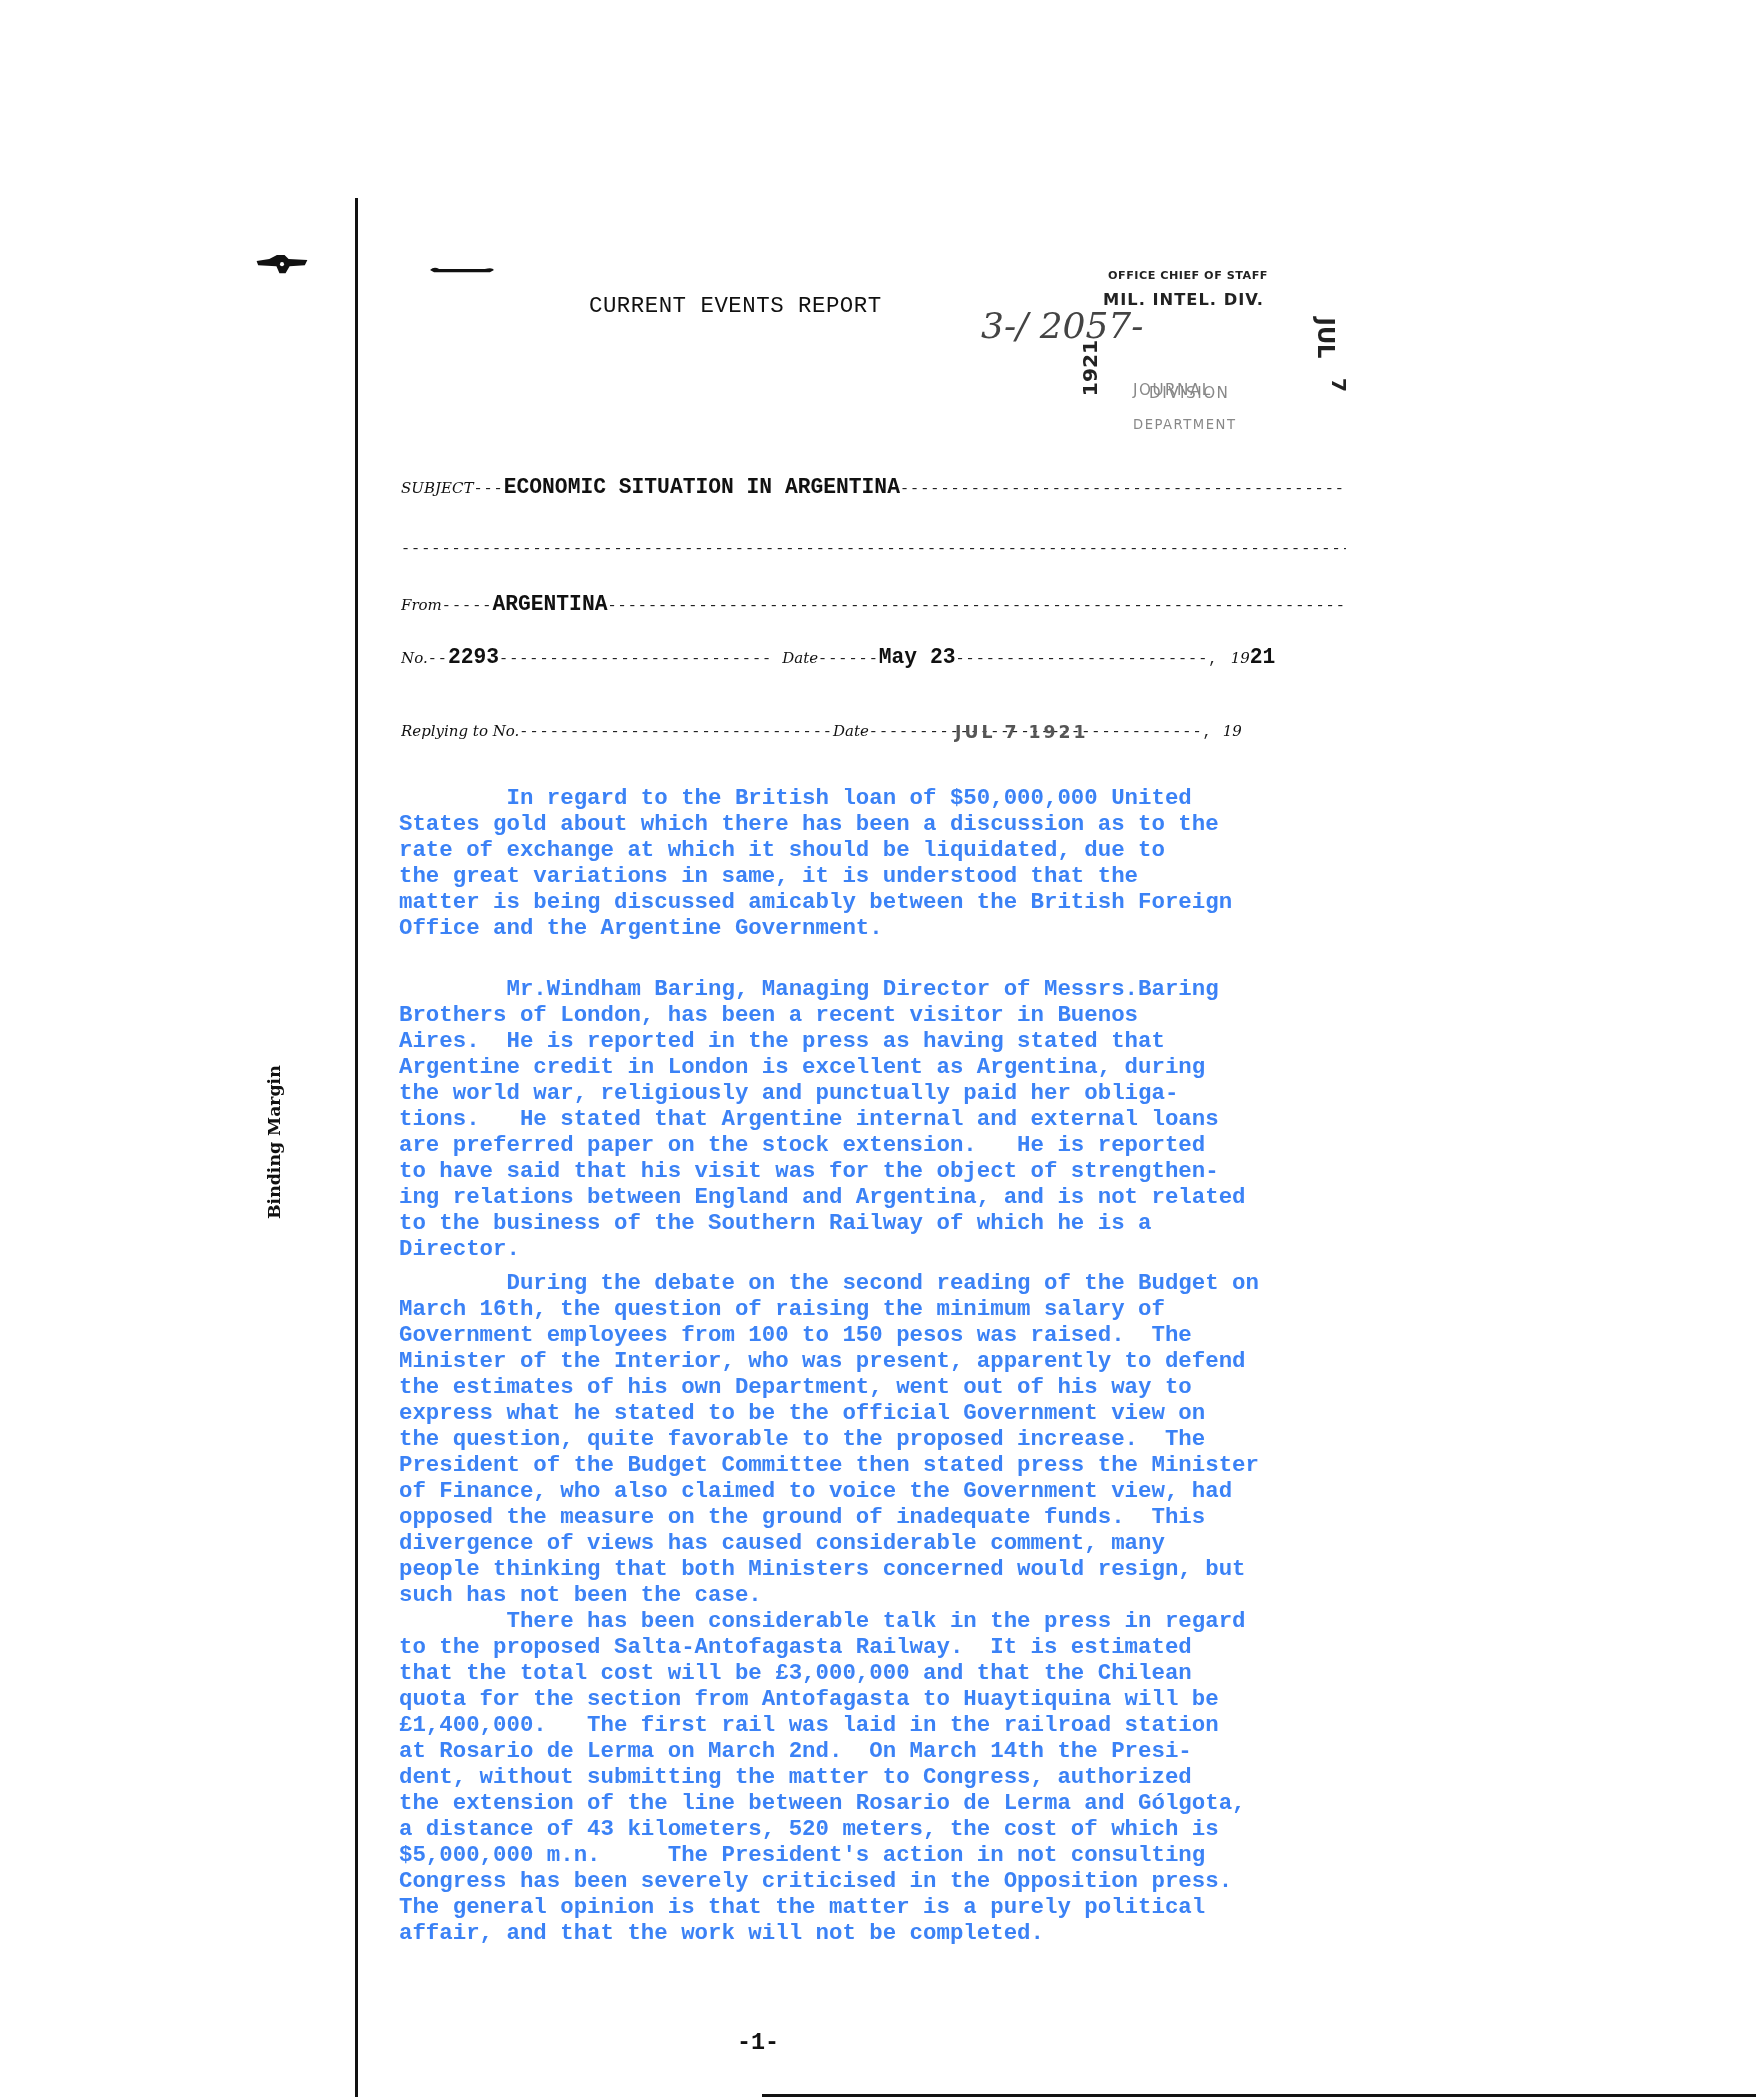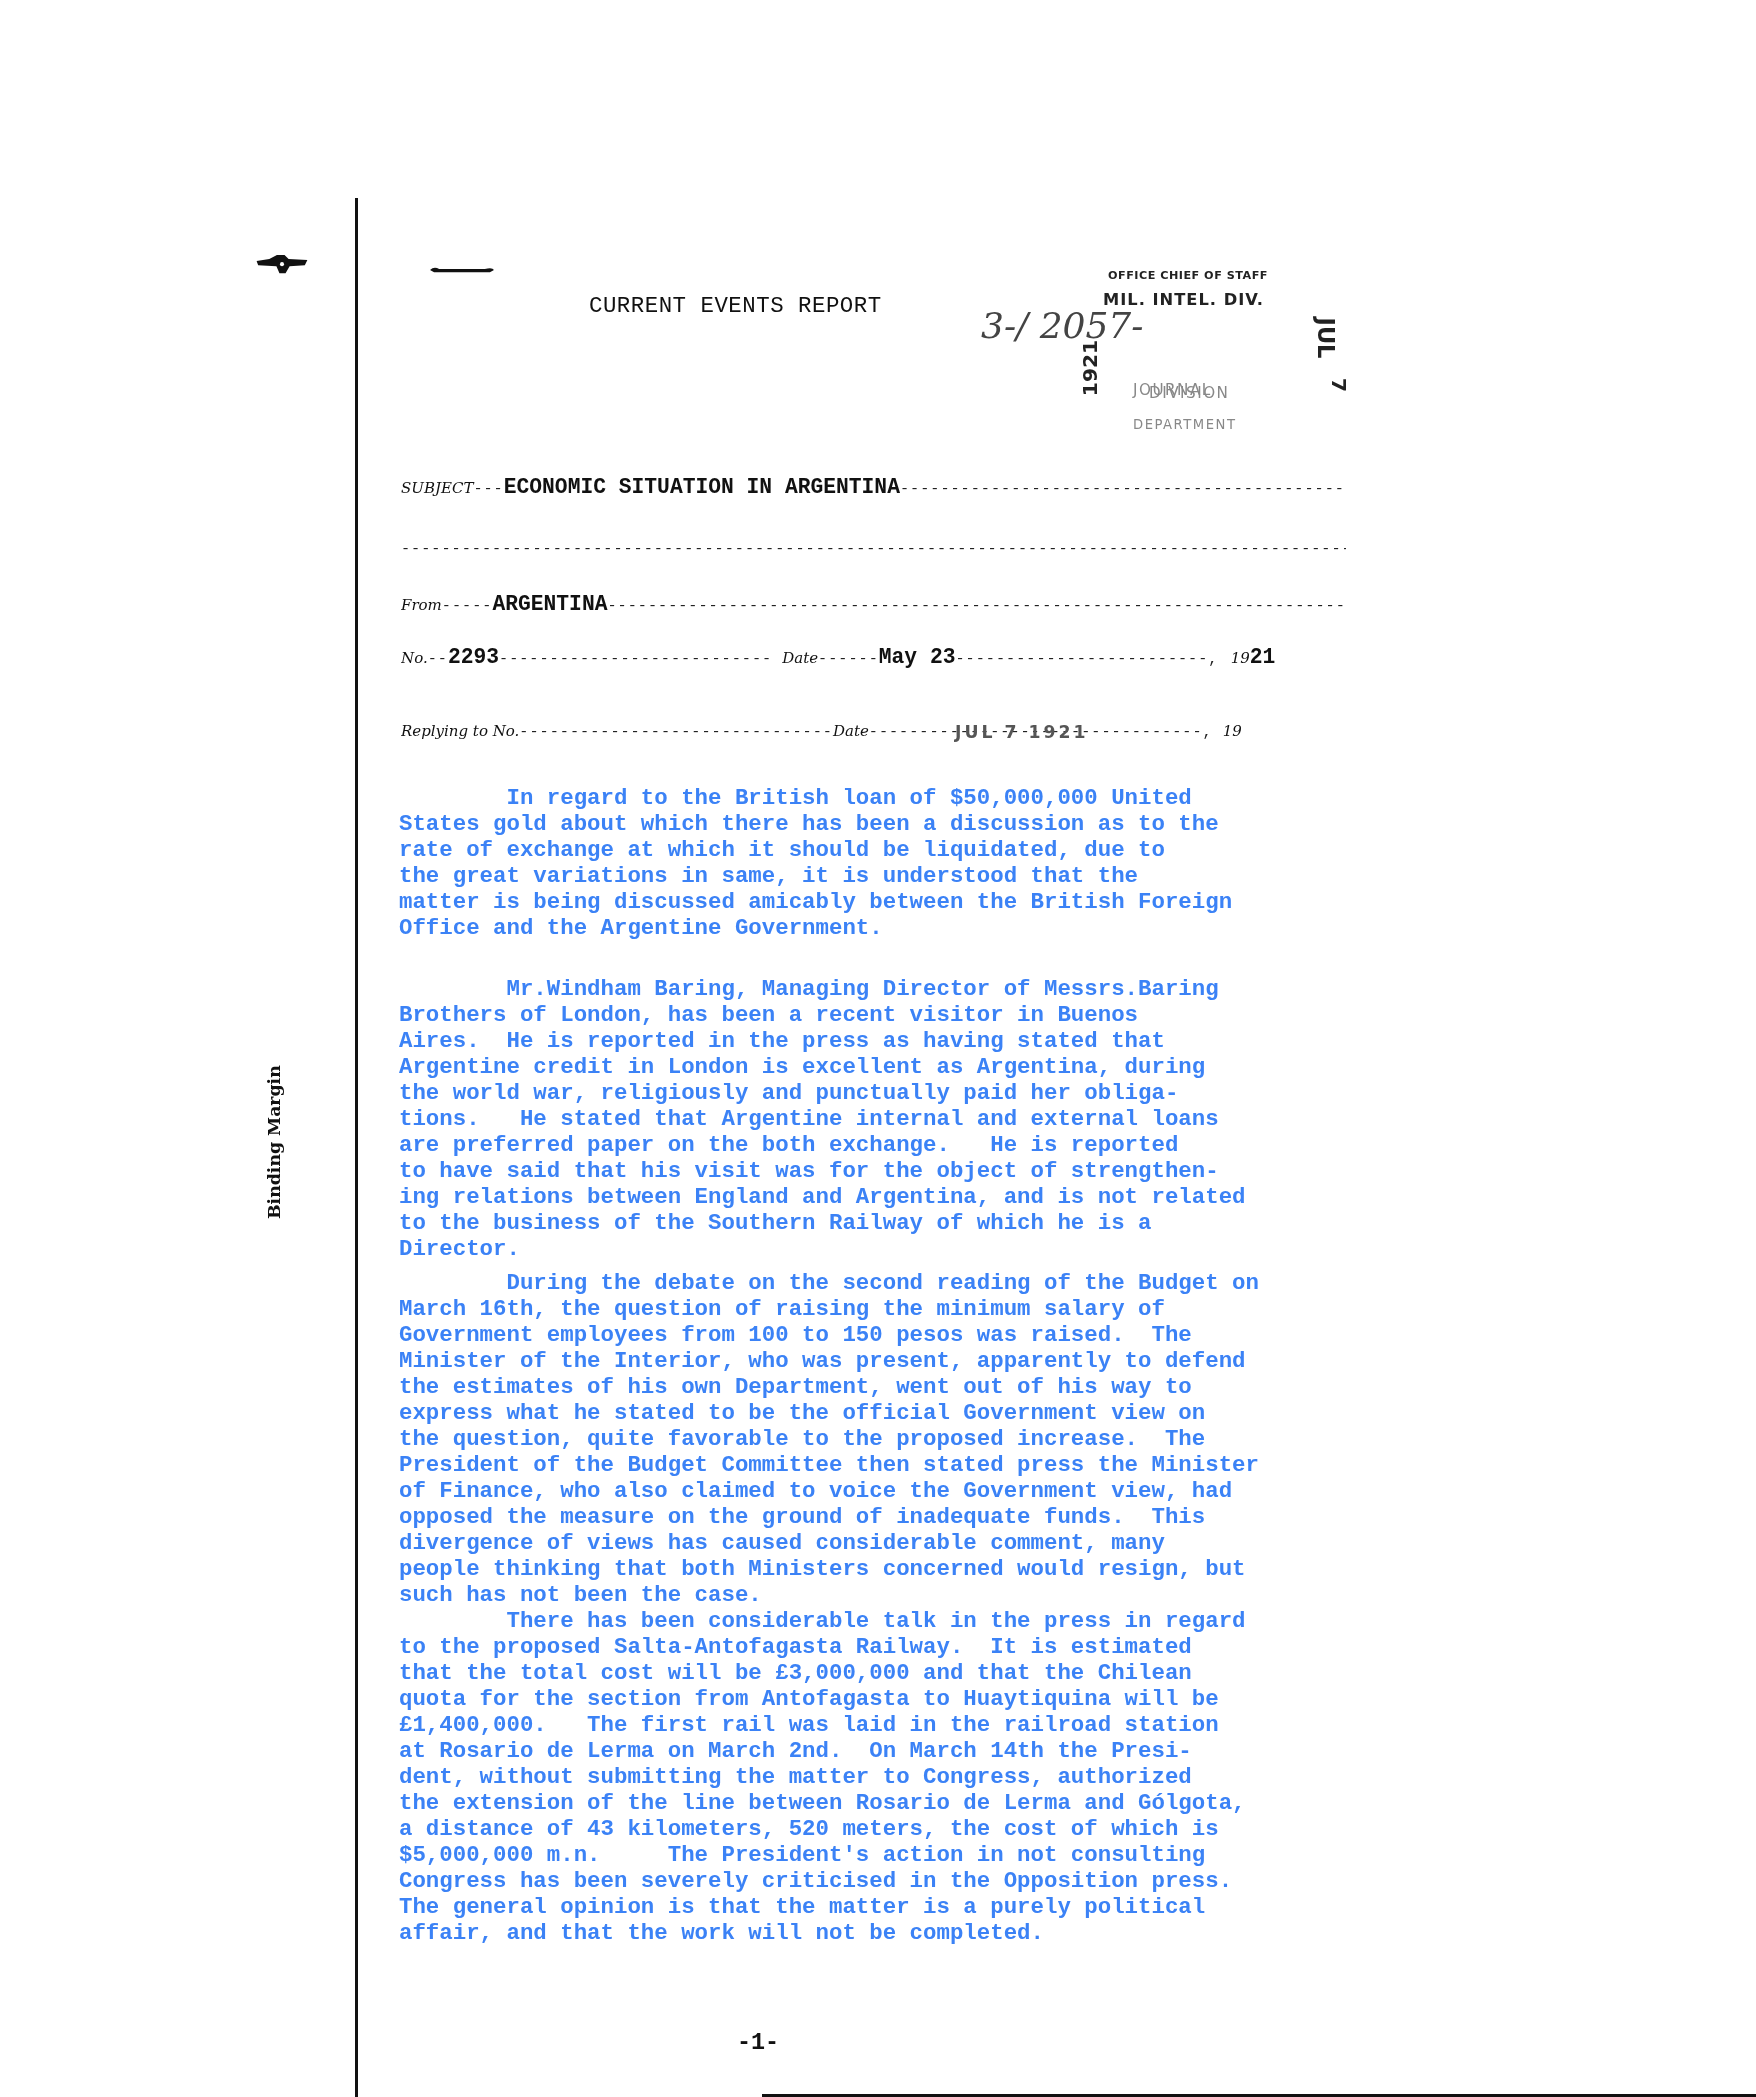--- a/index.html
+++ b/index.html
@@ -111,21 +111,21 @@
 <span>the great variations in same, it is understood that the</span>
 <span>matter is being discussed amicably between the British Foreign</span>
 <span>Office and the Argentine Government.</span></div>
 
 <div class="body-text p2"><span>        Mr.Windham Baring, Managing Director of Messrs.Baring</span>
 <span>Brothers of London, has been a recent visitor in Buenos</span>
 <span>Aires.  He is reported in the press as having stated that</span>
 <span>Argentine credit in London is excellent as Argentina, during</span>
 <span>the world war, religiously and punctually paid her obliga-</span>
 <span>tions.   He stated that Argentine internal and external loans</span>
-<span>are preferred paper on the both exchange.   He is reported</span>
+<span>are preferred paper on the stock extension.   He is reported</span>
 <span>to have said that his visit was for the object of strengthen-</span>
 <span>ing relations between England and Argentina, and is not related</span>
 <span>to the business of the Southern Railway of which he is a</span>
 <span>Director.</span></div>
 
 <div class="body-text p3"><span>        During the debate on the second reading of the Budget on</span>
 <span>March 16th, the question of raising the minimum salary of</span>
 <span>Government employees from 100 to 150 pesos was raised.  The</span>
 <span>Minister of the Interior, who was present, apparently to defend</span>
 <span>the estimates of his own Department, went out of his way to</span>

